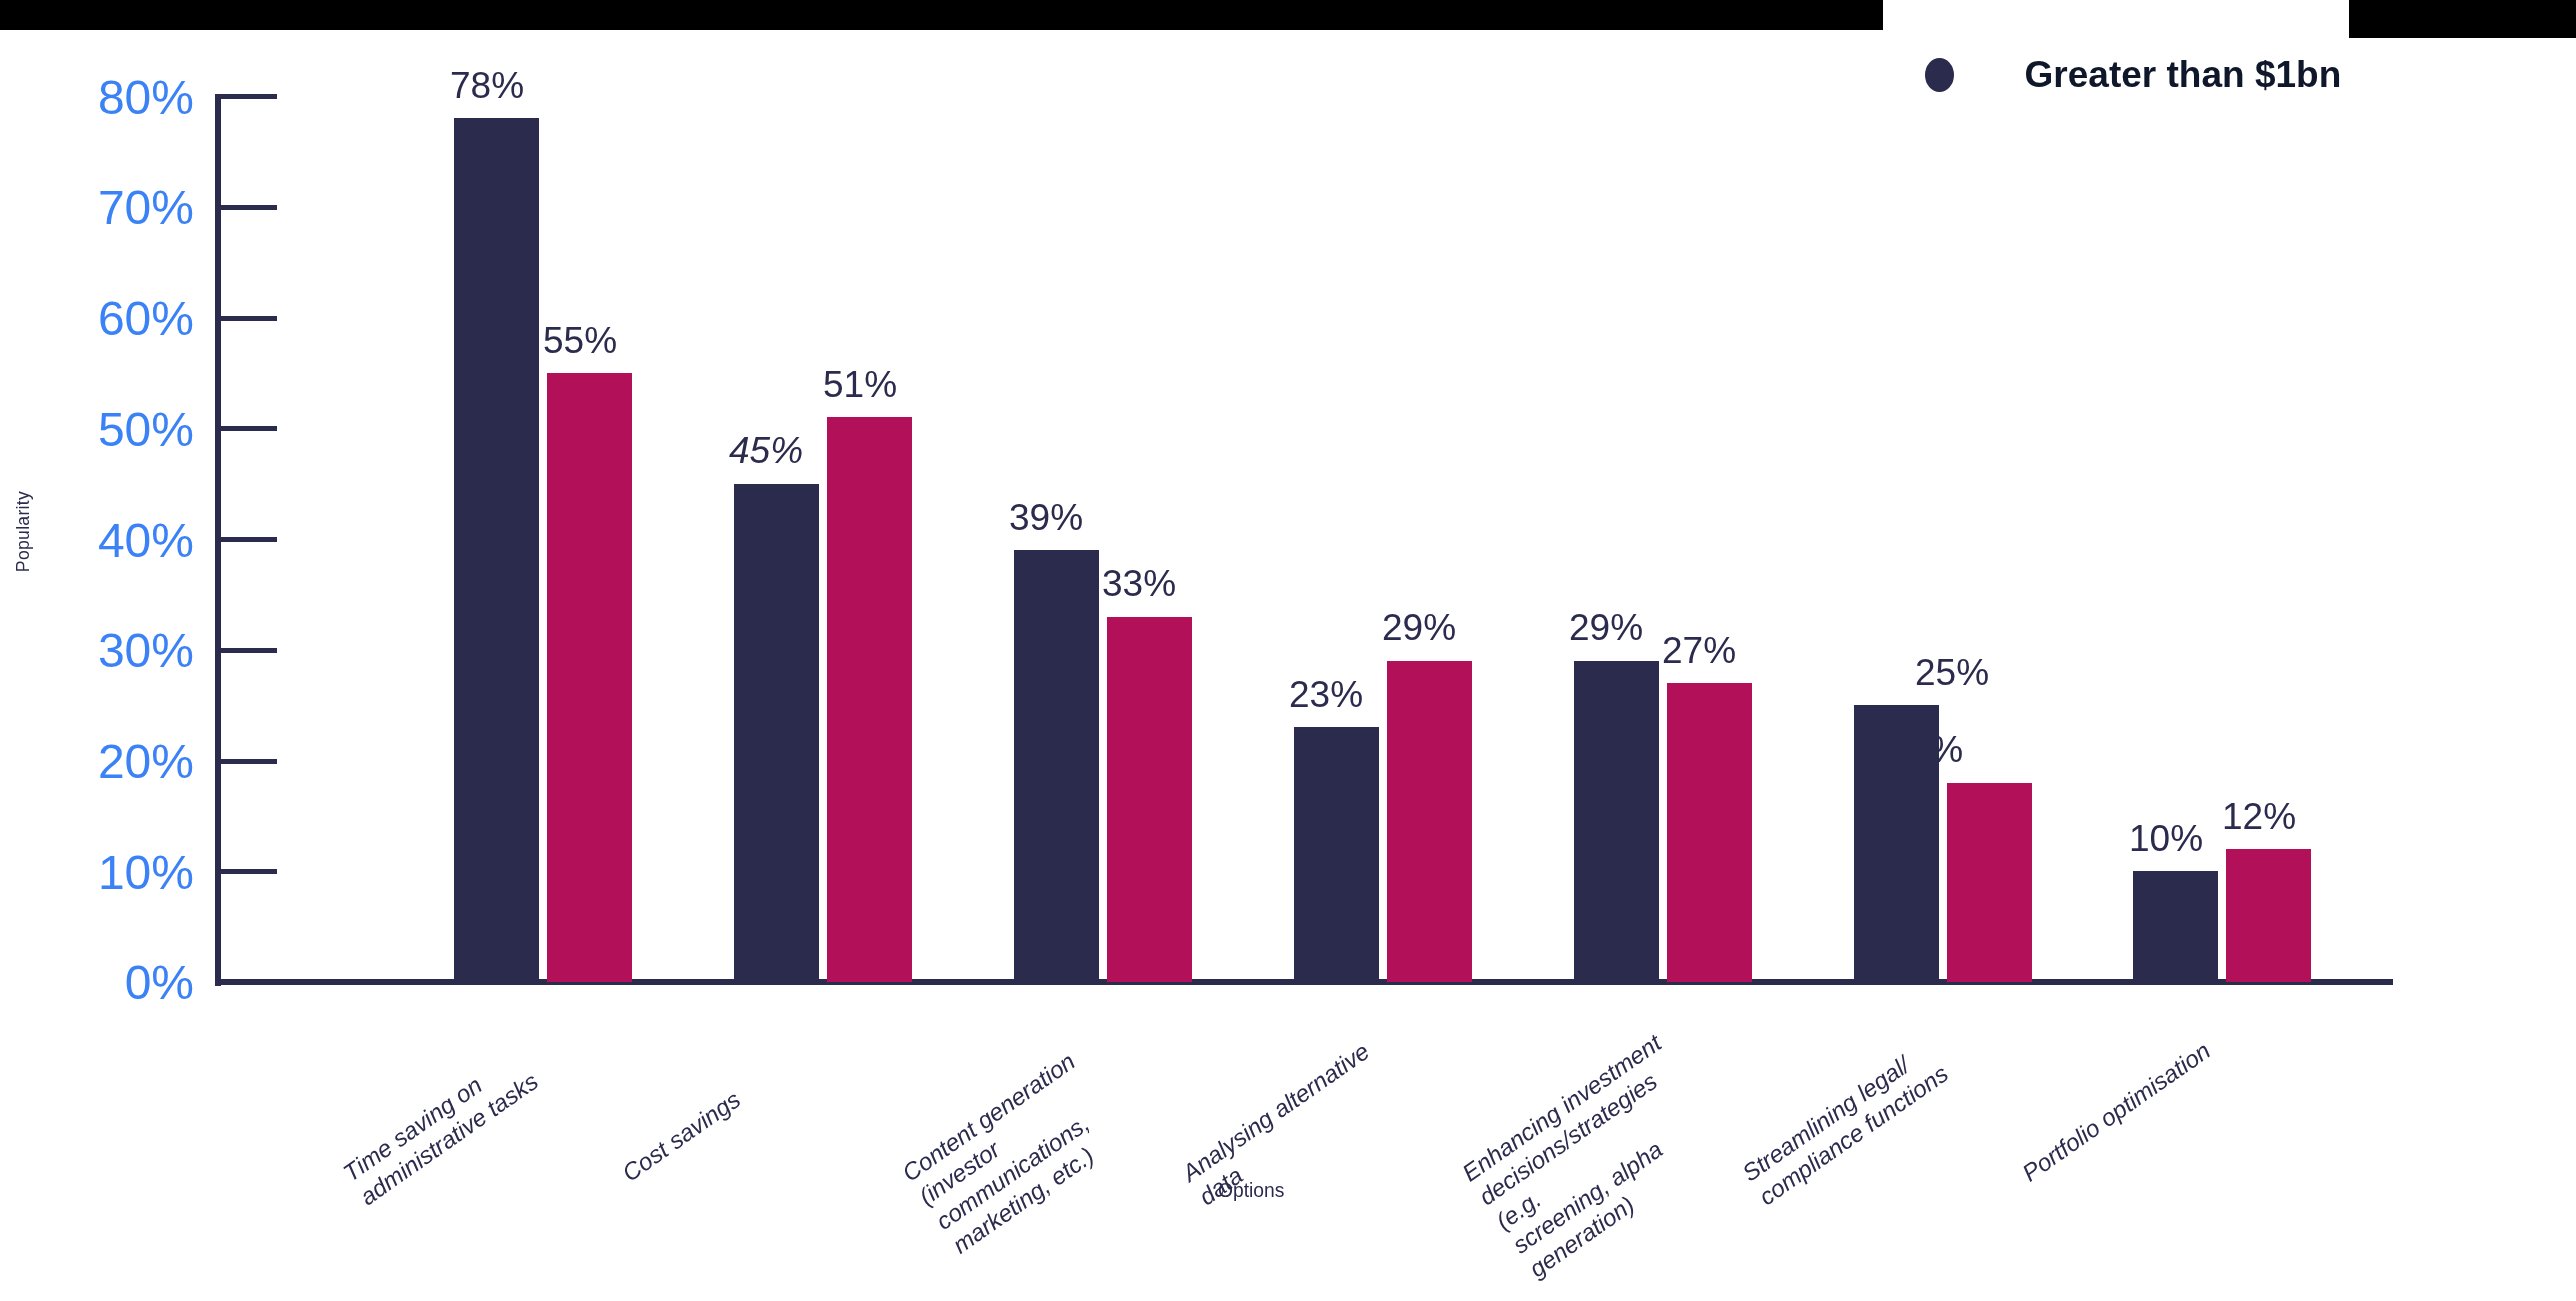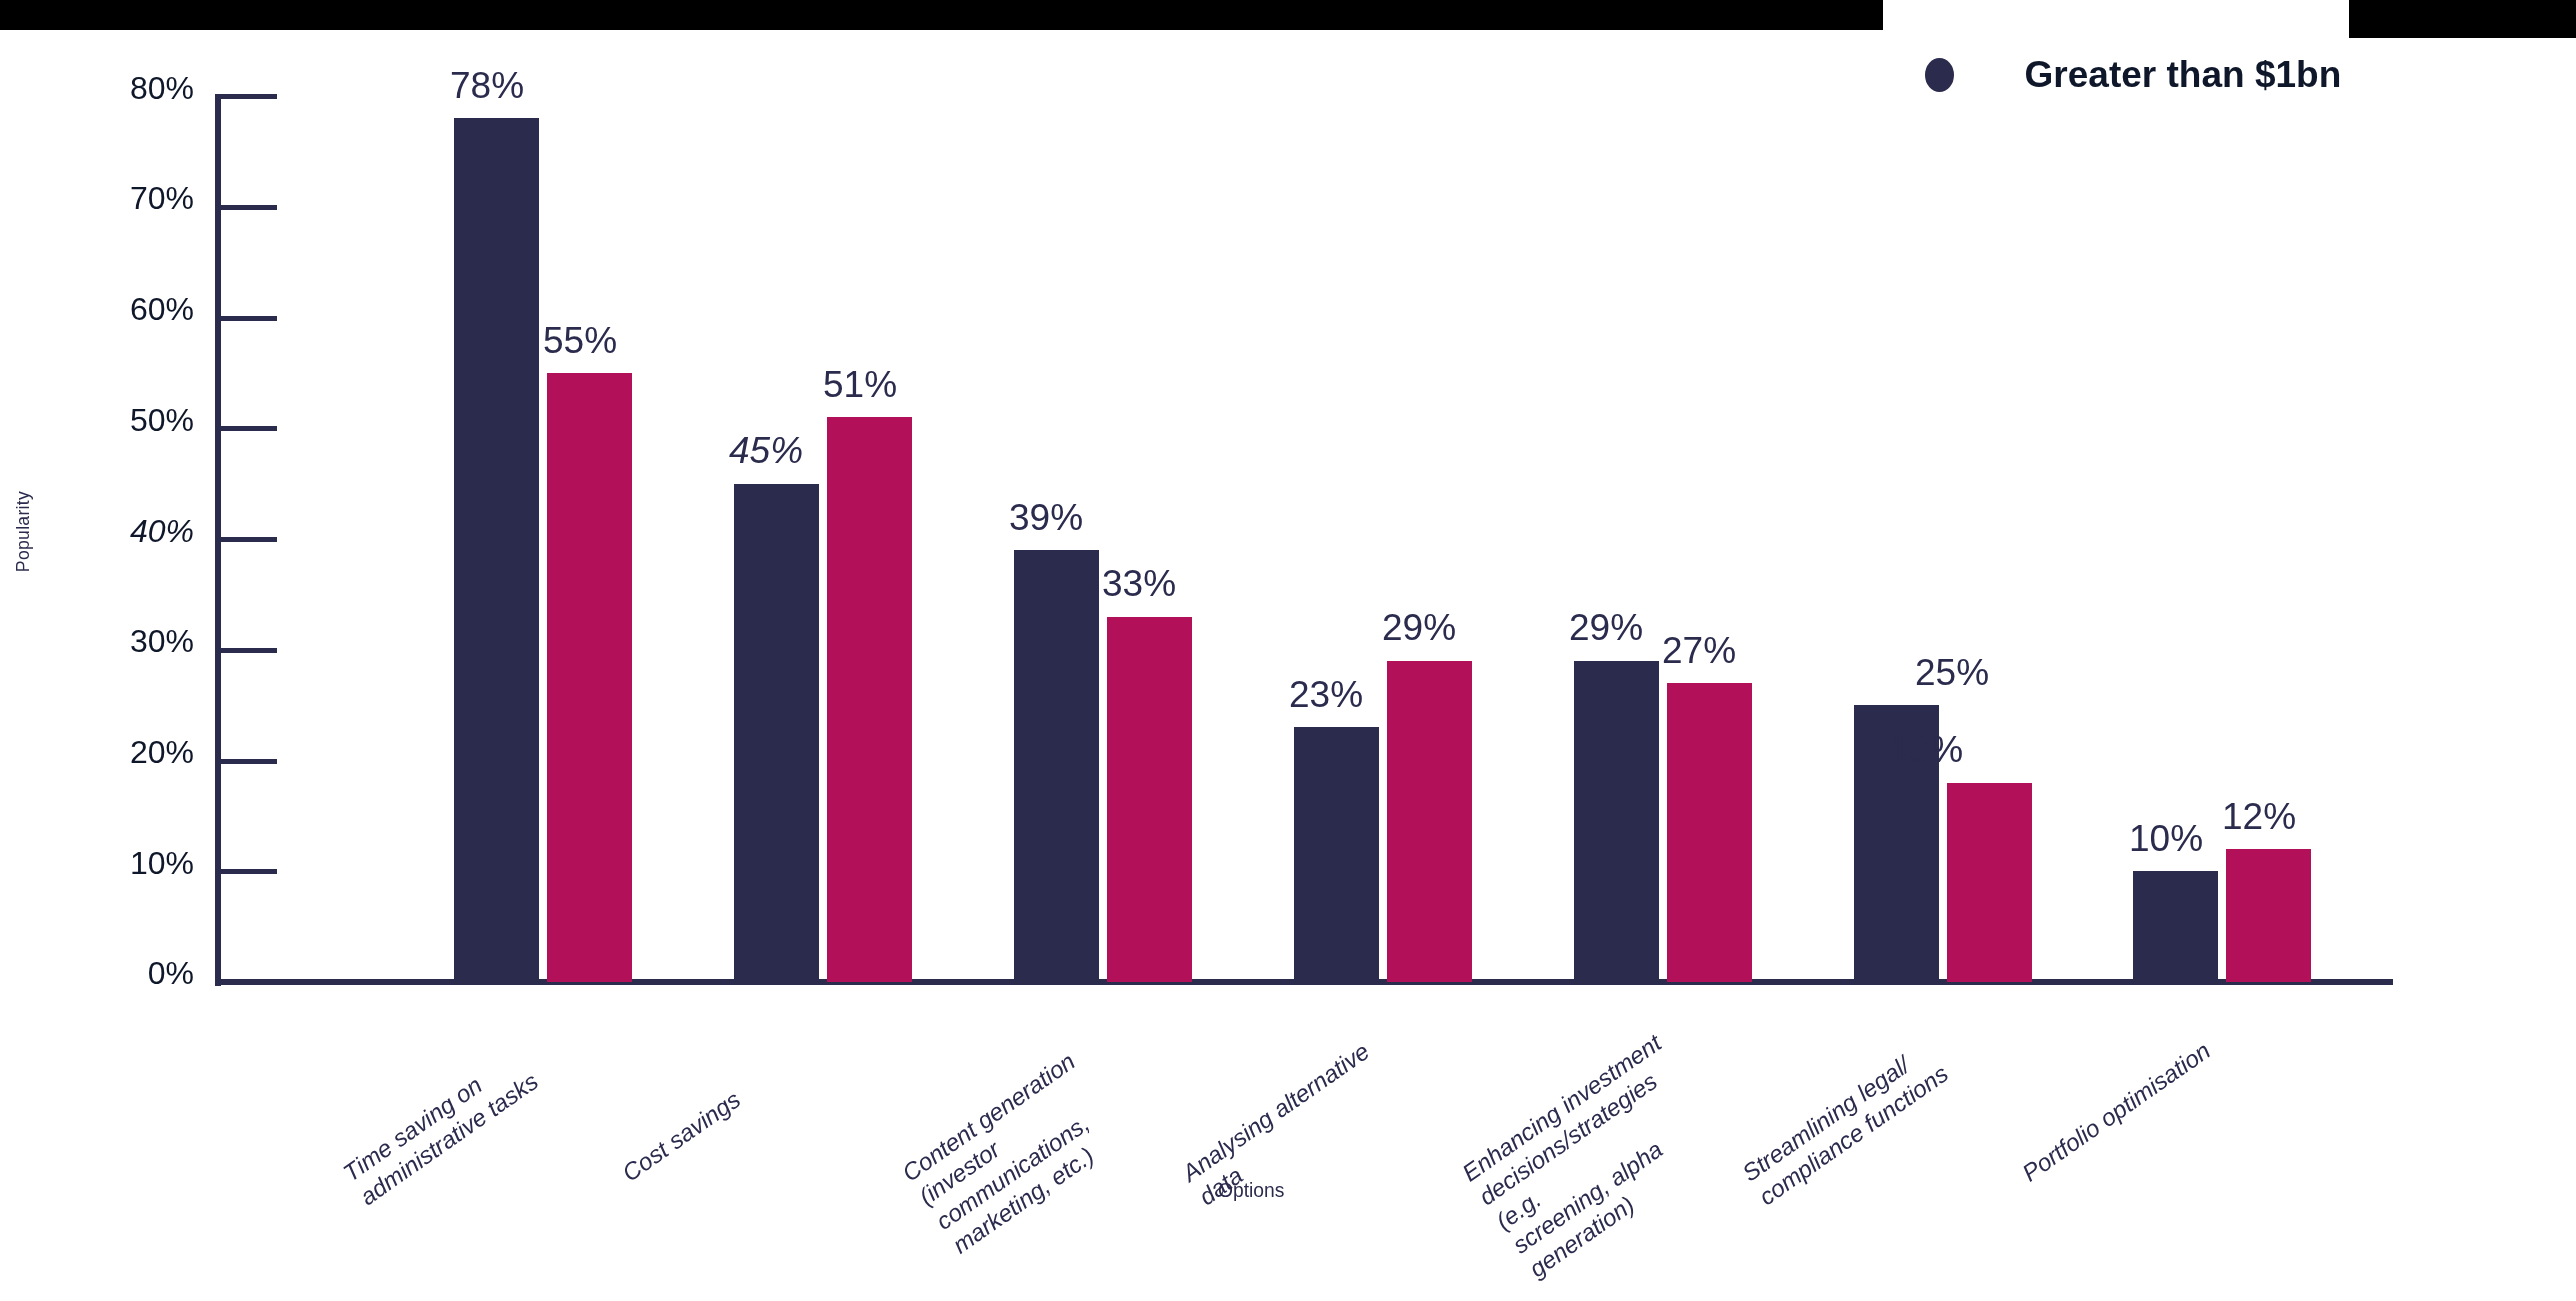--- a/index.html
+++ b/index.html
@@ -50,22 +50,22 @@
     color: #2B2B4E;
     letter-spacing: 0.3px;
   }
 
   
   .y-tick-label {
     position: absolute;
     right: 2395px;      
     width: 135px;
     text-align: right;
-    font-size: 32px;
-    color: #0f172a;
+    font-size: 48px;
+    color: #3b82f6;
     white-space: nowrap;
   }
 
   
   #y-axis-line {
     position: absolute;
     left: 215px;
     top: 94px;
     width: 6.4px;
     height: 892px;
@@ -158,21 +158,21 @@
 
 <div id="chart-area">
 
   <div id="y-axis-title">Popularity</div>
 
   <div id="y-axis-labels">
       <div class="y-tick-label" style="left: 59px; right: auto; top: 955px;">0%</div>
       <div class="y-tick-label" style="left: 59px; right: auto; top: 845px;">10%</div>
       <div class="y-tick-label" style="left: 59px; right: auto; top: 734px;">20%</div>
       <div class="y-tick-label" style="left: 59px; right: auto; top: 623px;">30%</div>
-      <div class="y-tick-label" style="left: 59px; right: auto; top: 513px; font-style: italic;">40%</div>
+      <div class="y-tick-label" style="left: 59px; right: auto; top: 513px;">40%</div>
       <div class="y-tick-label" style="left: 59px; right: auto; top: 402px;">50%</div>
       <div class="y-tick-label" style="left: 59px; right: auto; top: 291px;">60%</div>
       <div class="y-tick-label" style="left: 59px; right: auto; top: 180px;">70%</div>
       <div class="y-tick-label" style="left: 59px; right: auto; top: 70px;">80%</div>
     </div>
   <div id="y-axis-ticks">
       <div class="y-tick-mark" style="top: 869px;"></div>
       <div class="y-tick-mark" style="top: 759px;"></div>
       <div class="y-tick-mark" style="top: 648px;"></div>
       <div class="y-tick-mark" style="top: 537px;"></div>

